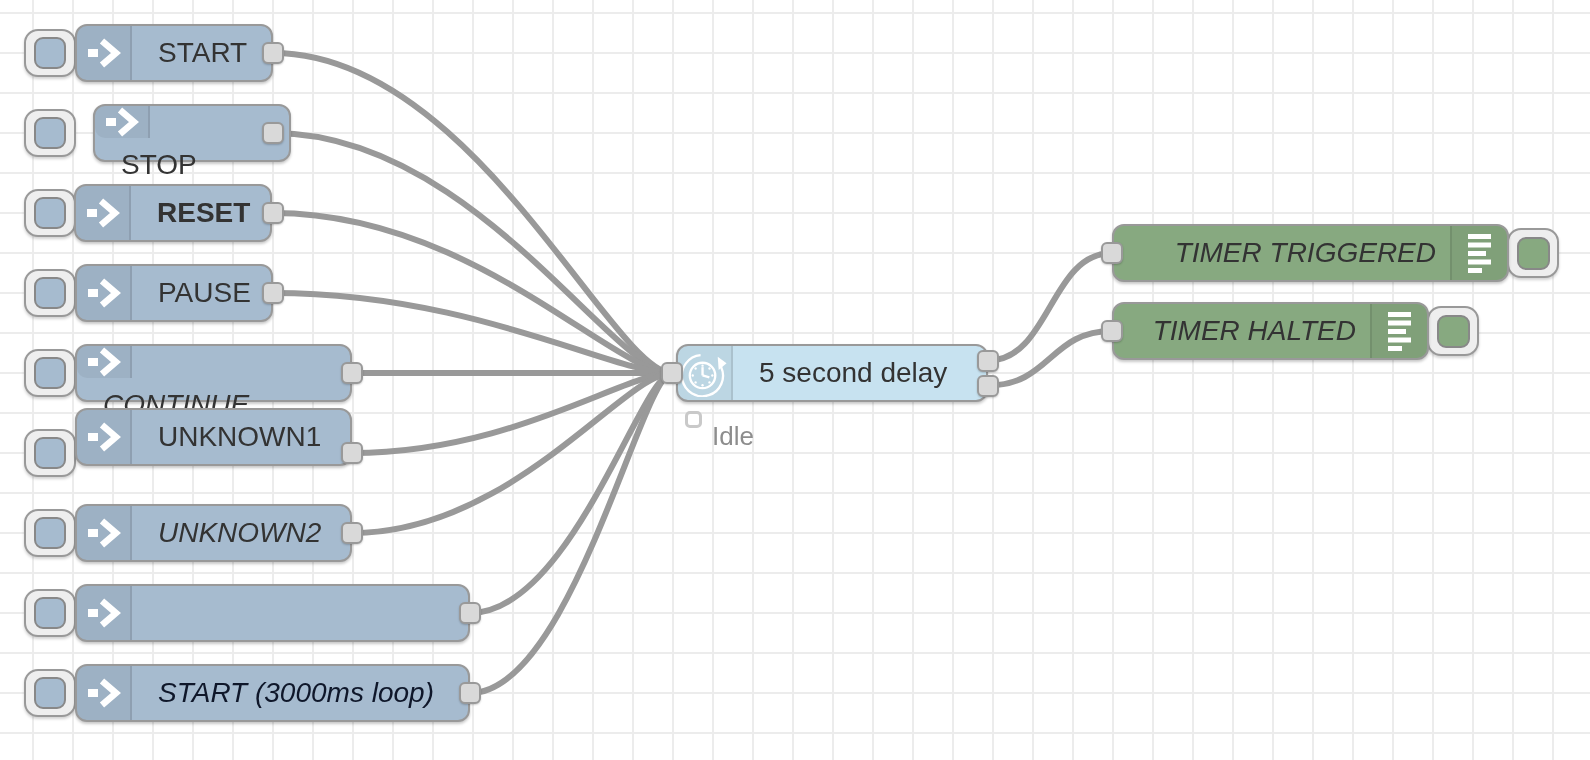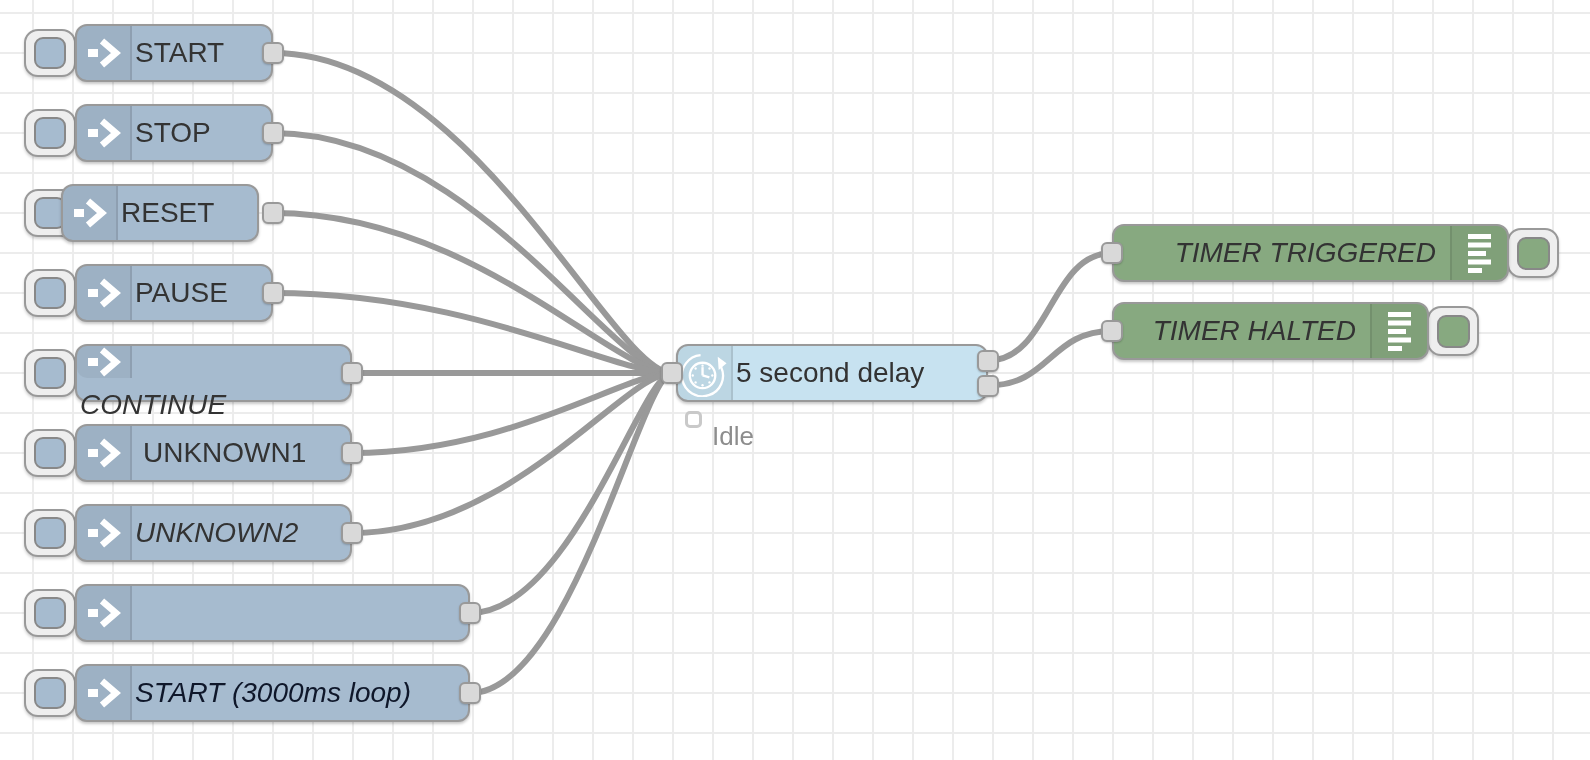--- a/index.html
+++ b/index.html
@@ -24,21 +24,21 @@
   .icon-region{
     display:flex;align-items:center;justify-content:center;
     background:rgba(0,0,0,0.05);box-sizing:border-box;flex:0 0 auto;
   }
   .icon-region.left{width:55px;border-right:2px solid rgba(0,0,0,0.10);border-radius:10px 0 0 10px;}
   .icon-region.right{width:57px;border-left:2px solid rgba(0,0,0,0.10);border-radius:0 10px 10px 0;}
   .node-label{
     font-size:28px;color:#333;white-space:nowrap;
     display:flex;align-items:center;flex:1 1 auto;line-height:54px;
   }
-  .node-label.pad-left{padding-left:3px;justify-content:flex-start;}
+  .node-label.pad-left{padding-left:26px;justify-content:flex-start;}
   .node-label.pad-right{padding-right:14px;justify-content:flex-end;}
   .node-label.italic{font-style:italic;}
   .tab{
     position:absolute;border:2px solid #999;border-radius:14px;background:#eee;
     box-sizing:border-box;display:flex;align-items:center;justify-content:center;
     box-shadow:0 2px 3px rgba(0,0,0,0.18);z-index:1;
   }
   .tab-face{border:2px solid #888;border-radius:9px;box-sizing:border-box;}
   .port{
     position:absolute;width:22px;height:22px;border:2px solid #999;border-radius:6px;
@@ -83,36 +83,36 @@
             </svg>
           </div>
           <span class="node-label pad-left" style="color: rgb(51, 51, 51);">START</span>
         </div>
         <div class="port" style="left: 262px; top: 42px; background: rgb(217, 217, 217); border-color: rgb(153, 153, 153);"></div>
       </div>
       <div class="node-group">
         <div class="tab" style="left: 24px; top: 109px; width: 52px; height: 48px; background: rgb(238, 238, 238);">
           <div class="tab-face" style="width: 32px; height: 32px; background: rgb(166, 187, 207);"></div>
         </div>
-        <div class="node-body" style="left: 75px; top: 104px; width: 198px; background: rgb(166, 187, 207); border-color: rgb(153, 153, 153);">
+        <div class="node-body" style="left: 93px; top: 104px; width: 198px; background: rgb(166, 187, 207); border-color: rgb(153, 153, 153); flex-direction: column;">
           <div class="icon-region left">
             <svg width="34" height="32" viewBox="0 0 34 32">
               <rect x="1" y="12" width="10" height="8" fill="#ffffff"></rect>
               <path d="M15 4 L29 16 L15 28" fill="none" stroke="#ffffff" stroke-width="6.5"></path>
             </svg>
           </div>
           <span class="node-label pad-left" style="color: rgb(51, 51, 51);">STOP</span>
         </div>
         <div class="port" style="left: 262px; top: 122px; background: rgb(217, 217, 217); border-color: rgb(153, 153, 153);"></div>
       </div>
       <div class="node-group">
         <div class="tab" style="left: 24px; top: 189px; width: 52px; height: 48px; background: rgb(238, 238, 238);">
           <div class="tab-face" style="width: 32px; height: 32px; background: rgb(166, 187, 207);"></div>
         </div>
-        <div class="node-body" style="left: 61px; top: 184px; width: 198px; background: rgb(166, 187, 207); border-color: rgb(153, 153, 153);">
+        <div class="node-body" style="left: 74px; top: 184px; width: 198px; background: rgb(166, 187, 207); border-color: rgb(153, 153, 153); font-weight: bold;">
           <div class="icon-region left">
             <svg width="34" height="32" viewBox="0 0 34 32">
               <rect x="1" y="12" width="10" height="8" fill="#ffffff"></rect>
               <path d="M15 4 L29 16 L15 28" fill="none" stroke="#ffffff" stroke-width="6.5"></path>
             </svg>
           </div>
           <span class="node-label pad-left" style="color: rgb(51, 51, 51);">RESET</span>
         </div>
         <div class="port" style="left: 262px; top: 202px; background: rgb(217, 217, 217); border-color: rgb(153, 153, 153);"></div>
       </div>
@@ -143,21 +143,21 @@
             </svg>
           </div>
           <span class="node-label pad-left italic" style="color: rgb(51, 51, 51);">CONTINUE</span>
         </div>
         <div class="port" style="left: 341px; top: 362px; background: rgb(217, 217, 217); border-color: rgb(153, 153, 153);"></div>
       </div>
       <div class="node-group">
         <div class="tab" style="left: 24px; top: 429px; width: 52px; height: 48px; background: rgb(238, 238, 238);">
           <div class="tab-face" style="width: 32px; height: 32px; background: rgb(166, 187, 207);"></div>
         </div>
-        <div class="node-body" style="left: 75px; top: 424px; width: 277px; background: rgb(166, 187, 207); border-color: rgb(153, 153, 153); gap: 8px;">
+        <div class="node-body" style="left: 75px; top: 408px; width: 277px; background: rgb(166, 187, 207); border-color: rgb(153, 153, 153);">
           <div class="icon-region left">
             <svg width="34" height="32" viewBox="0 0 34 32">
               <rect x="1" y="12" width="10" height="8" fill="#ffffff"></rect>
               <path d="M15 4 L29 16 L15 28" fill="none" stroke="#ffffff" stroke-width="6.5"></path>
             </svg>
           </div>
           <span class="node-label pad-left" style="color: rgb(51, 51, 51);">UNKNOWN1</span>
         </div>
         <div class="port" style="left: 341px; top: 442px; background: rgb(217, 217, 217); border-color: rgb(153, 153, 153);"></div>
       </div>

